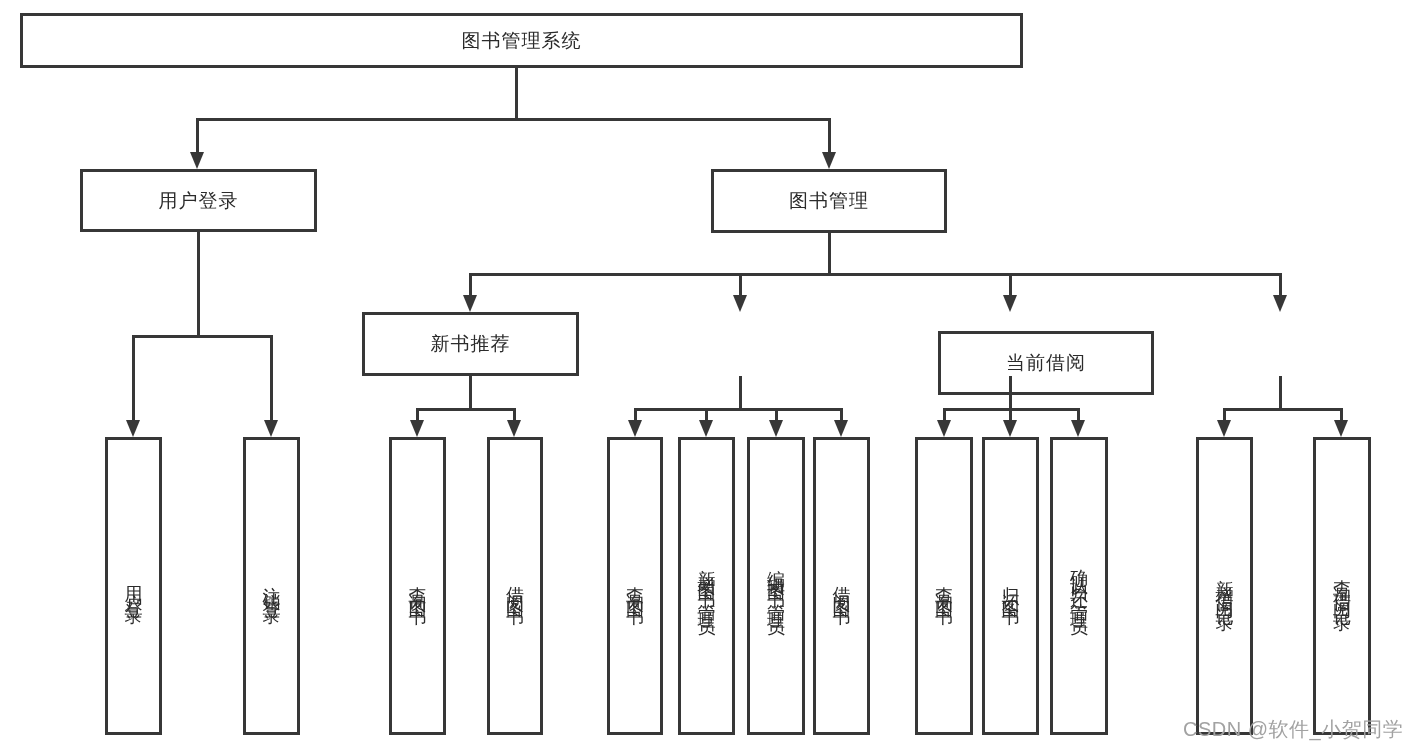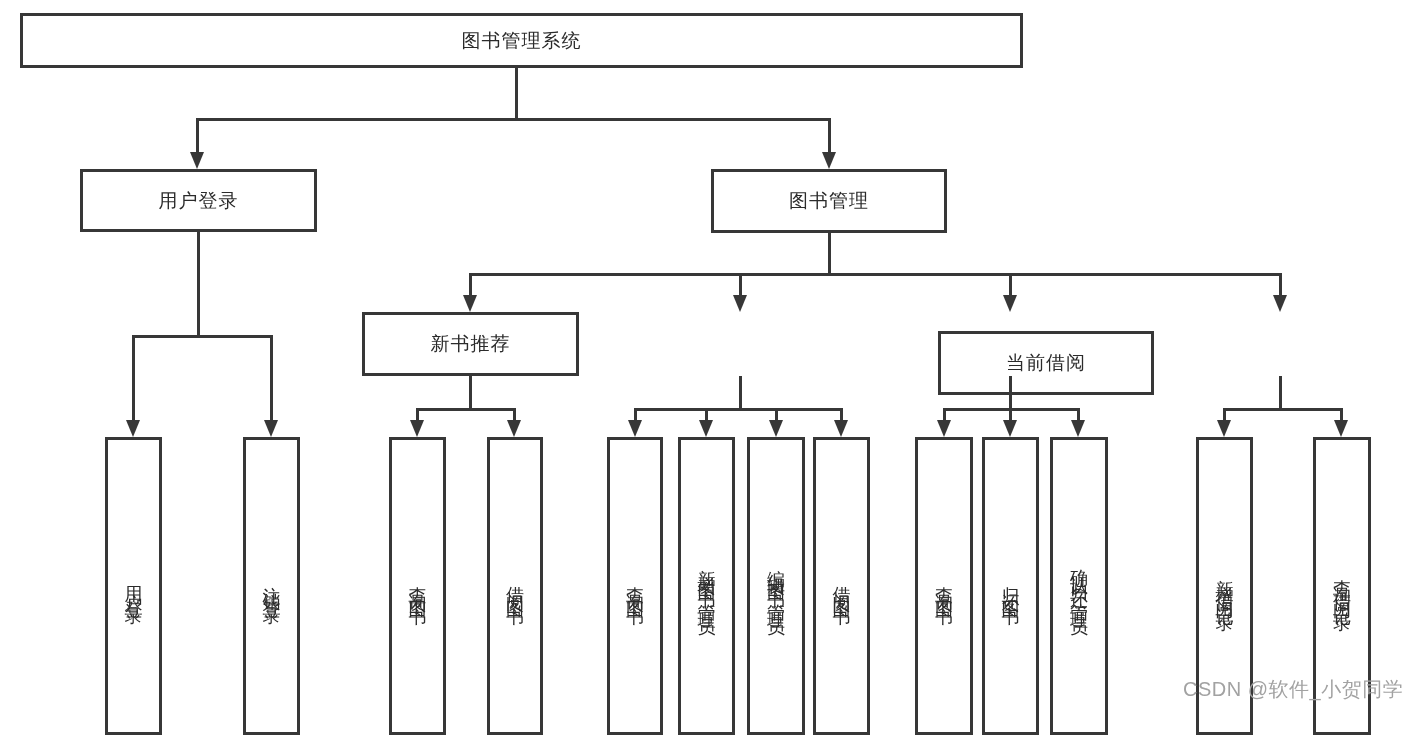--- a/index.html
+++ b/index.html
@@ -32,21 +32,21 @@
   .vline, .hline { position:absolute; background:#373737; }
   .arrow {
     position:absolute;
     width:0; height:0;
     border-left:7px solid transparent;
     border-right:7px solid transparent;
     border-top:17px solid #373737;
   }
   .watermark {
     position:absolute;
-    left:1183px; top:676px;
+    left:1183px; top:716px;
     font-size:20px;
     color:#a2a2a2;
     letter-spacing:0.5px;
     white-space:nowrap;
     z-index:10;
   }
 </style>
 </head>
 <body>
 

